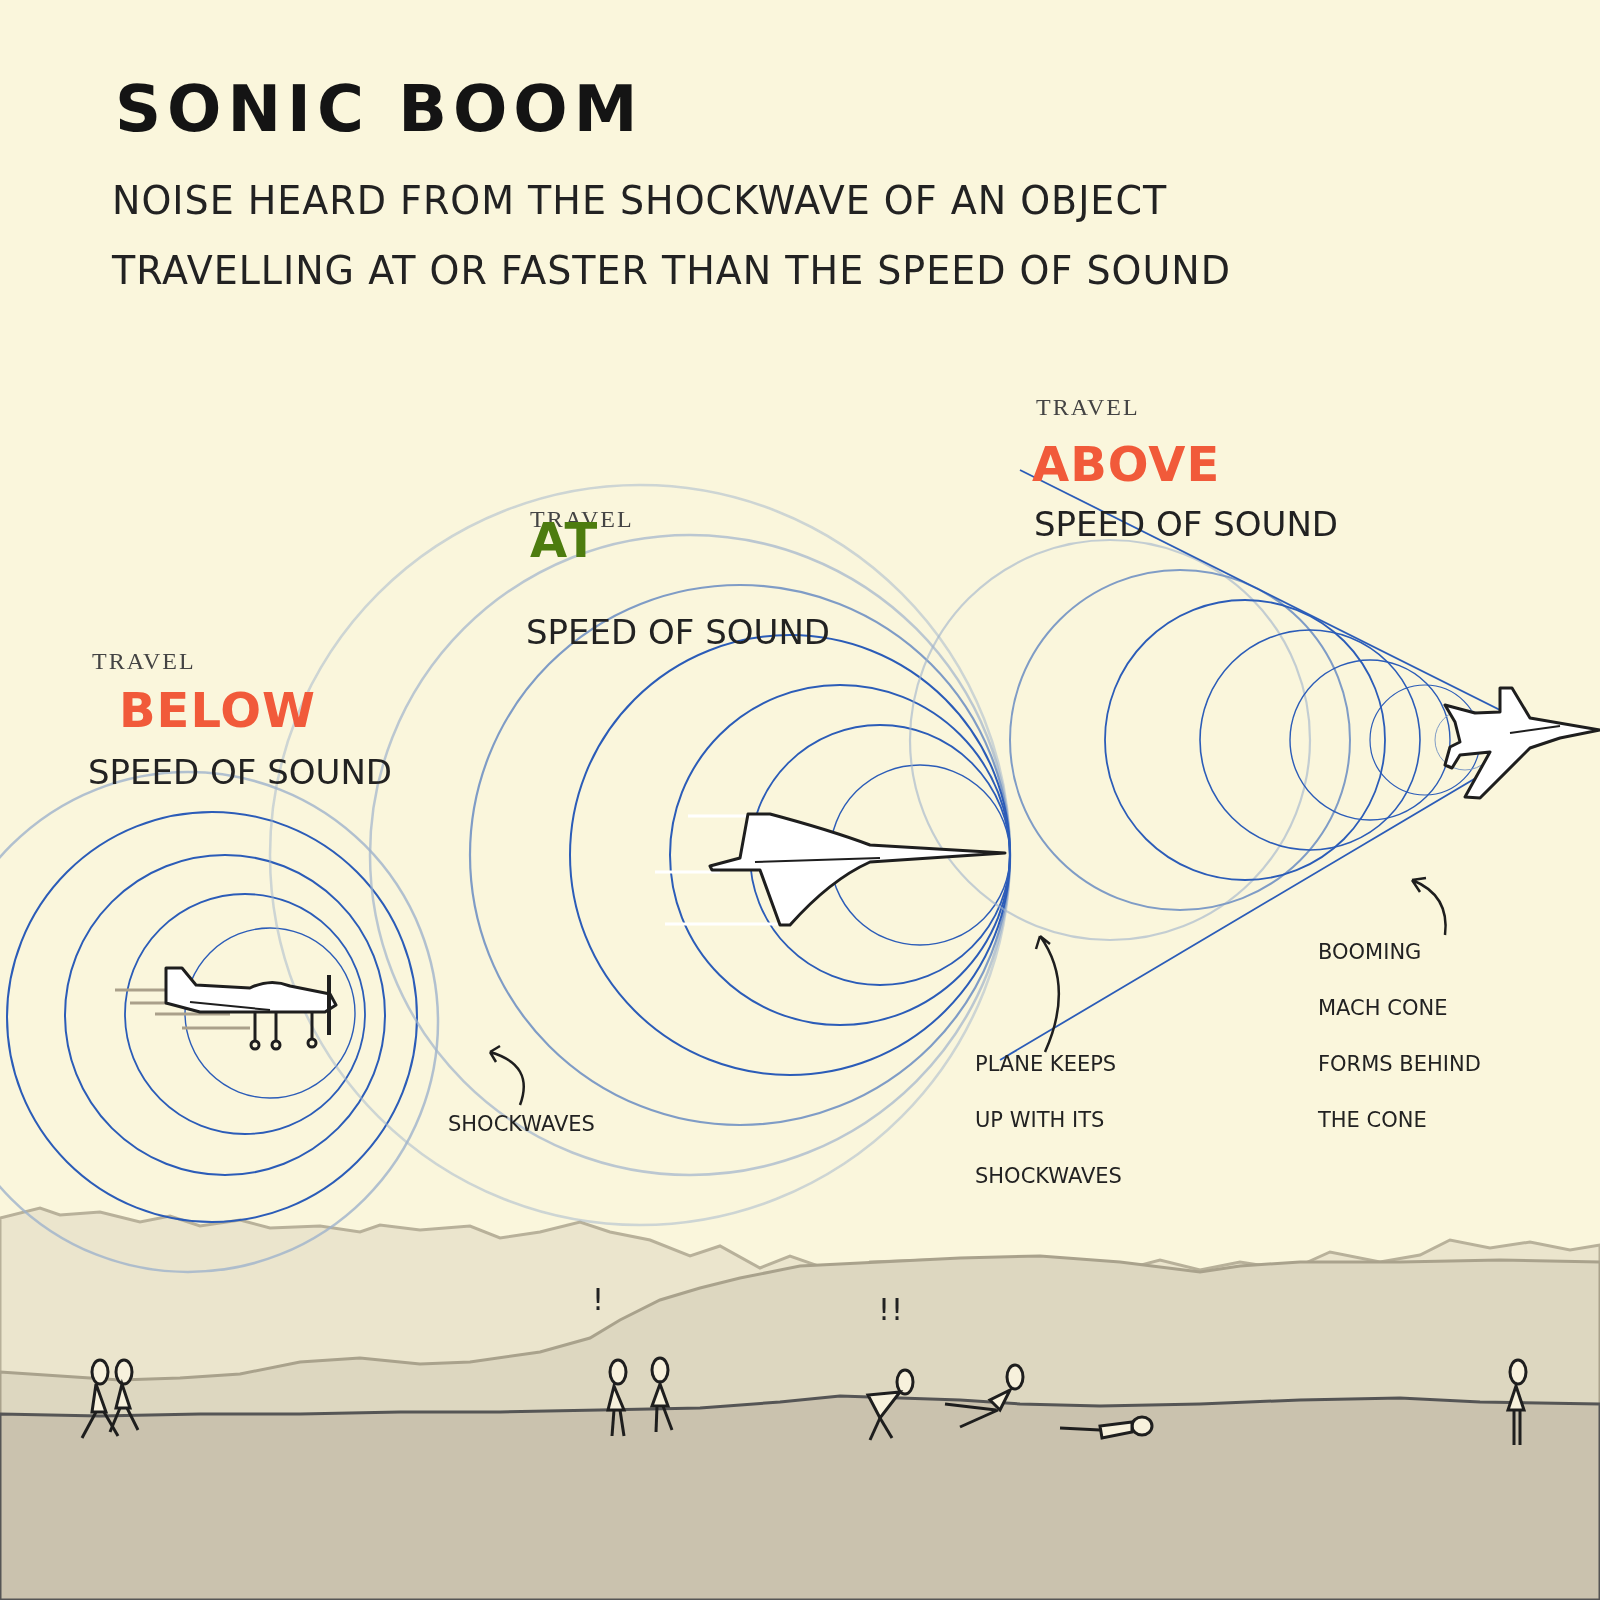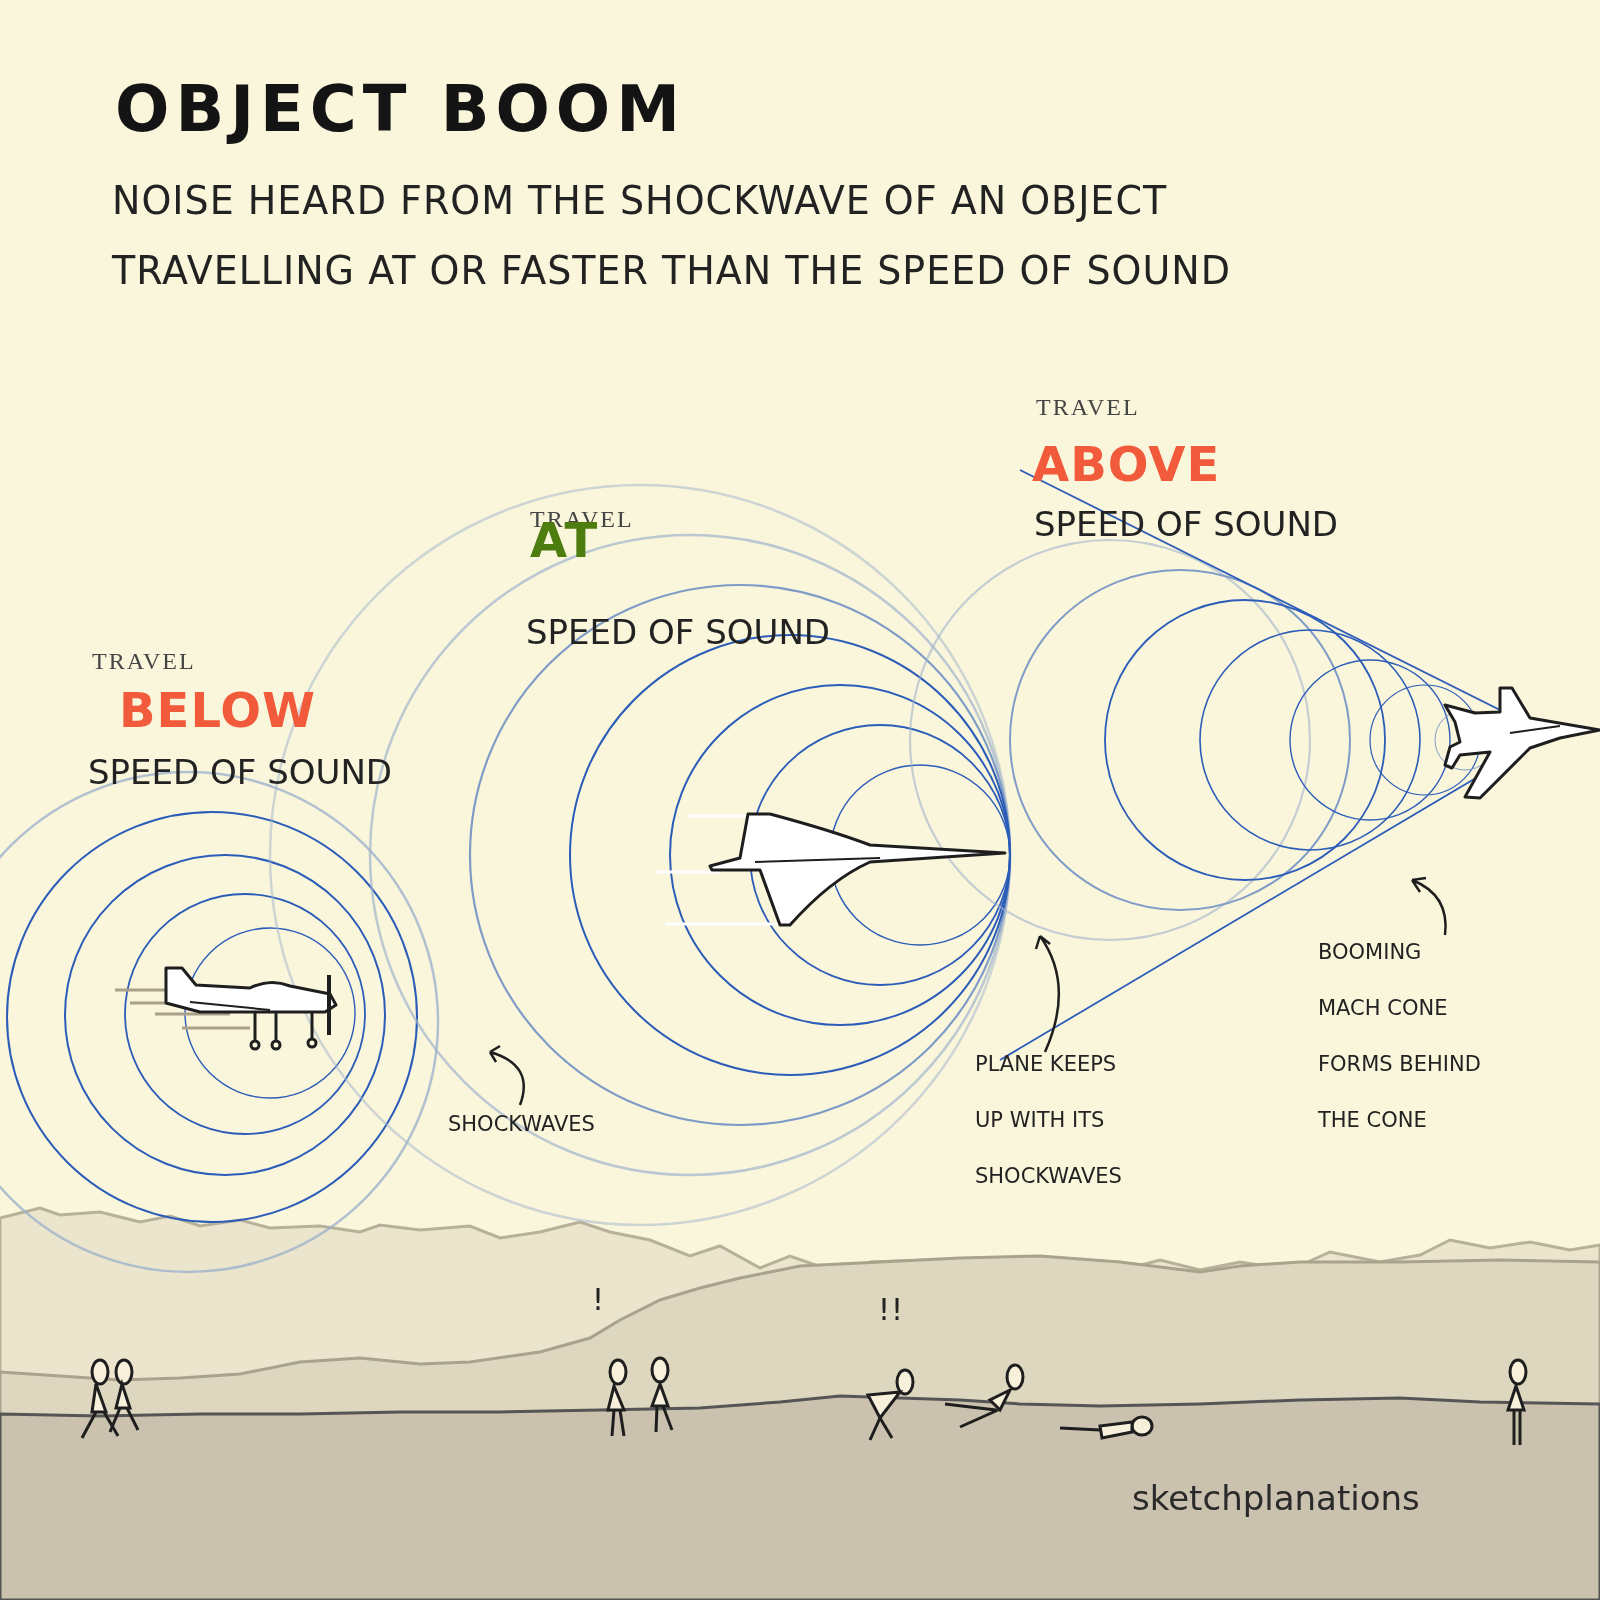--- a/index.html
+++ b/index.html
@@ -131,21 +131,21 @@
       </g>
       <g>
         <ellipse cx="1518" cy="1372" rx="8" ry="12"></ellipse>
         <path d="M1516,1386 L1508,1410 L1524,1410 Z"></path>
         <line x1="1514" y1="1410" x2="1514" y2="1445"></line>
           <line x1="1520" y1="1410" x2="1520" y2="1445"></line>
       </g>
     </g>
   </svg>
 
-  <div class="hand title">OBJECT BOOM</div>
+  <div class="hand title">SONIC BOOM</div>
   <div class="hand subtitle sub1">NOISE HEARD FROM THE SHOCKWAVE OF AN OBJECT</div>
   <div class="hand subtitle sub2">TRAVELLING AT OR FASTER THAN THE SPEED OF SOUND</div>
 
   <div>
     <div class="hand travel" style="left:92px;top:648px;">TRAVEL</div>
     <div class="hand speed-word" style="left:92px;top:682px;color:#f15a3a;margin-left:27px;">BELOW</div>
     <div class="hand sos" style="left:88px;top:752px;">SPEED OF SOUND</div>
     <div class="hand note" style="left:448px;top:1096px;">
       <div>SHOCKWAVES</div>
     </div>
@@ -170,14 +170,13 @@
       <div>BOOMING</div>
       <div>MACH CONE</div>
       <div>FORMS BEHIND</div>
       <div>THE CONE</div>
     </div>
   </div>
 
   <div class="hand" style="left:592px;top:1282px;font-size:30px;">!</div>
   <div class="hand" style="left:878px;top:1292px;font-size:30px;">!!</div>
 
-  <div class="hand credit">sketchplanations</div>
 </div>
 
 </body></html>

